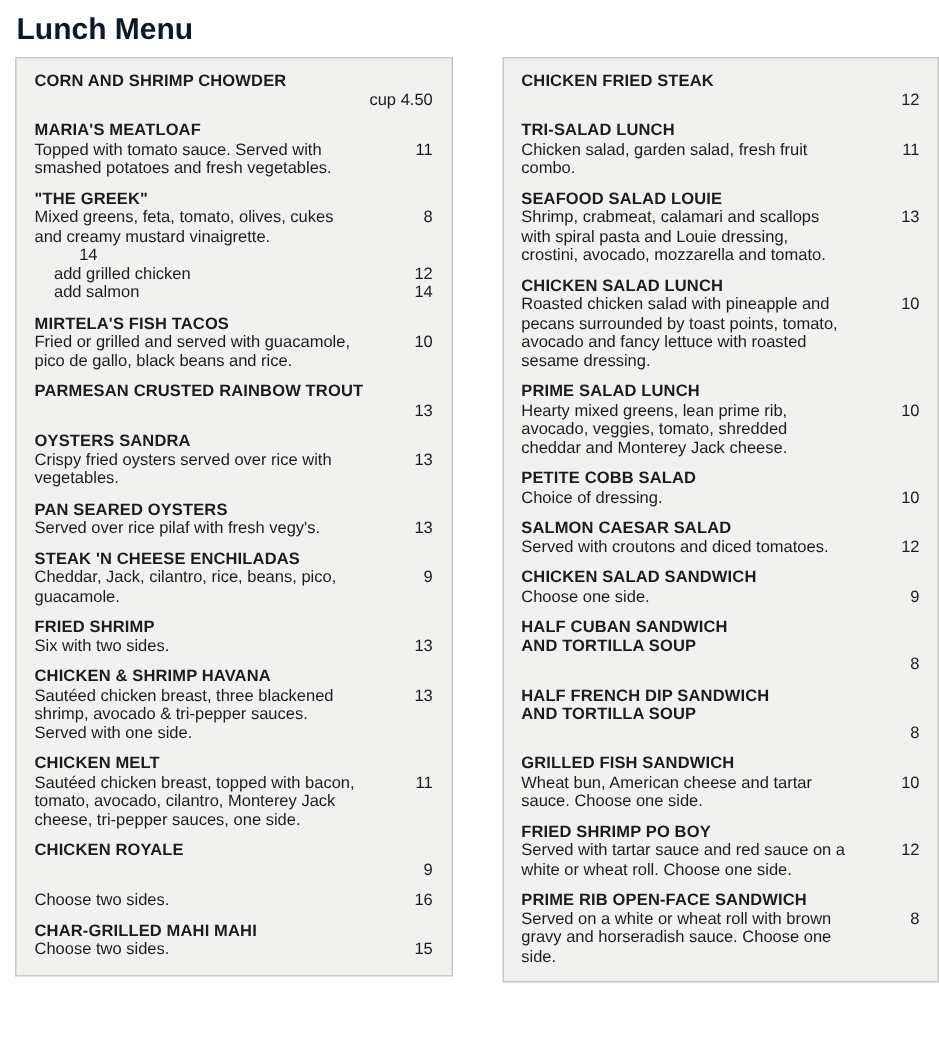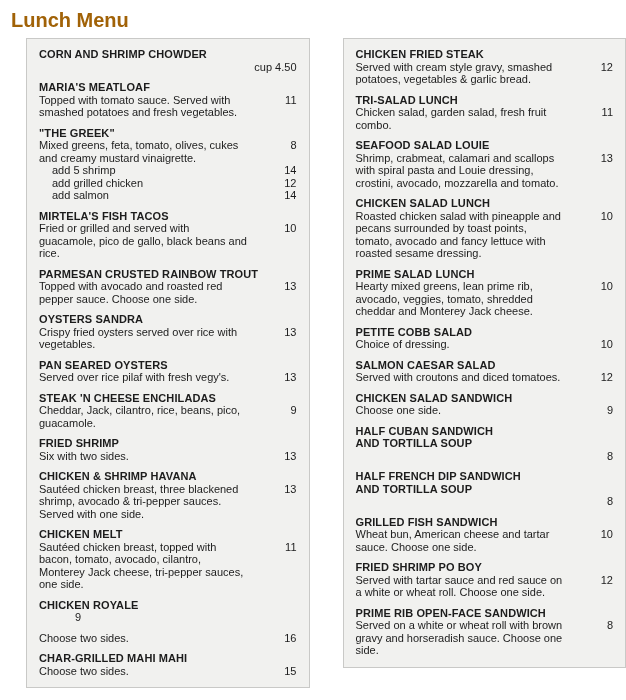--- a/index.html
+++ b/index.html
@@ -13,47 +13,47 @@
     width: 626px;
     height: 700px;
     background: var(--page-background);
     font-family: "Liberation Sans", "DejaVu Sans", sans-serif;
     color: var(--text-color);
     overflow: hidden;
   }
   .page-title {
     font-size: 20px;
     font-weight: 700;
-    color: #a16207;
+    color: #0f172a;
     margin: 9px 0 6px 11px;
   }
   .menu-columns {
     display: flex;
     gap: 33px;
-    margin-left: 26px;
+    margin-left: 10px;
     align-items: flex-start;
   }
   .menu-box {
     width: 293px;
     background: var(--box-background);
     border: 1px solid var(--box-border);
     padding: 9px 12px 10px 12px;
   }
   .menu-item {
     margin-bottom: 8px;
     font-size: 11px;
     line-height: 12.5px;
   }
   .menu-item:last-child { margin-bottom: 0; }
   .item-name {
     font-weight: 700;
     white-space: pre-line;
     letter-spacing: 0.1px;
   }
-  .item-body { display: flex; align-items: flex-start; }
+  .item-body { display: flex; align-items: flex-start; justify-content: flex-end; }
   .item-desc { flex: 1 1 auto; padding-right: 6px; min-height: 12.5px; }
   .item-price { flex: 0 0 42px; text-align: right; white-space: nowrap; }
   .addon-row { display: flex; align-items: flex-start; }
   .addon-label { flex: 1 1 auto; padding-left: 13px; }
 </style>
 </head>
 <body>
 
 <h1 class="page-title">Lunch Menu</h1>
 
@@ -73,21 +73,20 @@
       <div class="item-price">11</div>
     </div>
   </div>
       <div class="menu-item">
     <div class="item-name">"THE GREEK"</div>
     <div class="item-body">
       <div class="item-desc">Mixed greens, feta, tomato, olives, cukes and creamy mustard vinaigrette.</div>
       <div class="item-price">8</div>
     </div>
   <div class="addon-row">
-    <div class="addon-label">add 5 shrimp</div>
     <div class="item-price">14</div>
   </div>
         <div class="addon-row">
     <div class="addon-label">add grilled chicken</div>
     <div class="item-price">12</div>
   </div>
         <div class="addon-row">
     <div class="addon-label">add salmon</div>
     <div class="item-price">14</div>
   </div>
@@ -95,21 +94,20 @@
       <div class="menu-item">
     <div class="item-name">MIRTELA'S FISH TACOS</div>
     <div class="item-body">
       <div class="item-desc">Fried or grilled and served with guacamole, pico de gallo, black beans and rice.</div>
       <div class="item-price">10</div>
     </div>
   </div>
       <div class="menu-item">
     <div class="item-name">PARMESAN CRUSTED RAINBOW TROUT</div>
     <div class="item-body">
-      <div class="item-desc">Topped with avocado and roasted red pepper sauce. Choose one side.</div>
       <div class="item-price">13</div>
     </div>
   </div>
       <div class="menu-item">
     <div class="item-name">OYSTERS SANDRA</div>
     <div class="item-body">
       <div class="item-desc">Crispy fried oysters served over rice with vegetables.</div>
       <div class="item-price">13</div>
     </div>
   </div>
@@ -165,21 +163,20 @@
     <div class="item-body">
       <div class="item-desc">Choose two sides.</div>
       <div class="item-price">15</div>
     </div>
   </div>
     </section>
   <section class="menu-box" id="col-1">
       <div class="menu-item">
     <div class="item-name">CHICKEN FRIED STEAK</div>
     <div class="item-body">
-      <div class="item-desc">Served with cream style gravy, smashed potatoes, vegetables &amp; garlic bread.</div>
       <div class="item-price">12</div>
     </div>
   </div>
       <div class="menu-item">
     <div class="item-name">TRI-SALAD LUNCH</div>
     <div class="item-body">
       <div class="item-desc">Chicken salad, garden salad, fresh fruit combo.</div>
       <div class="item-price">11</div>
     </div>
   </div>

